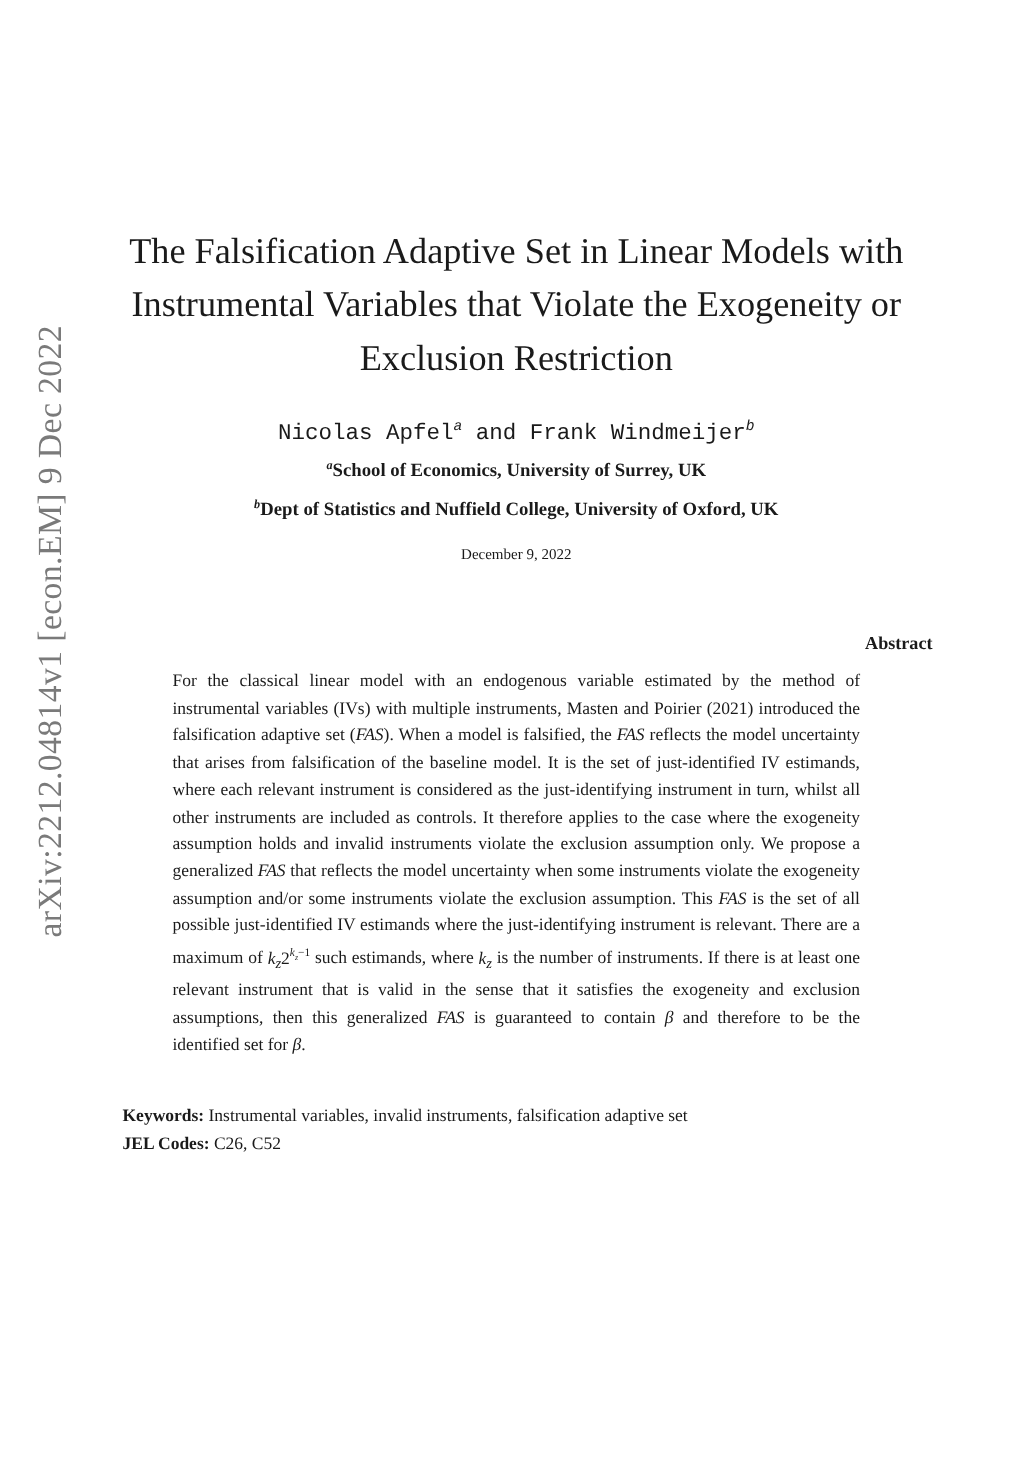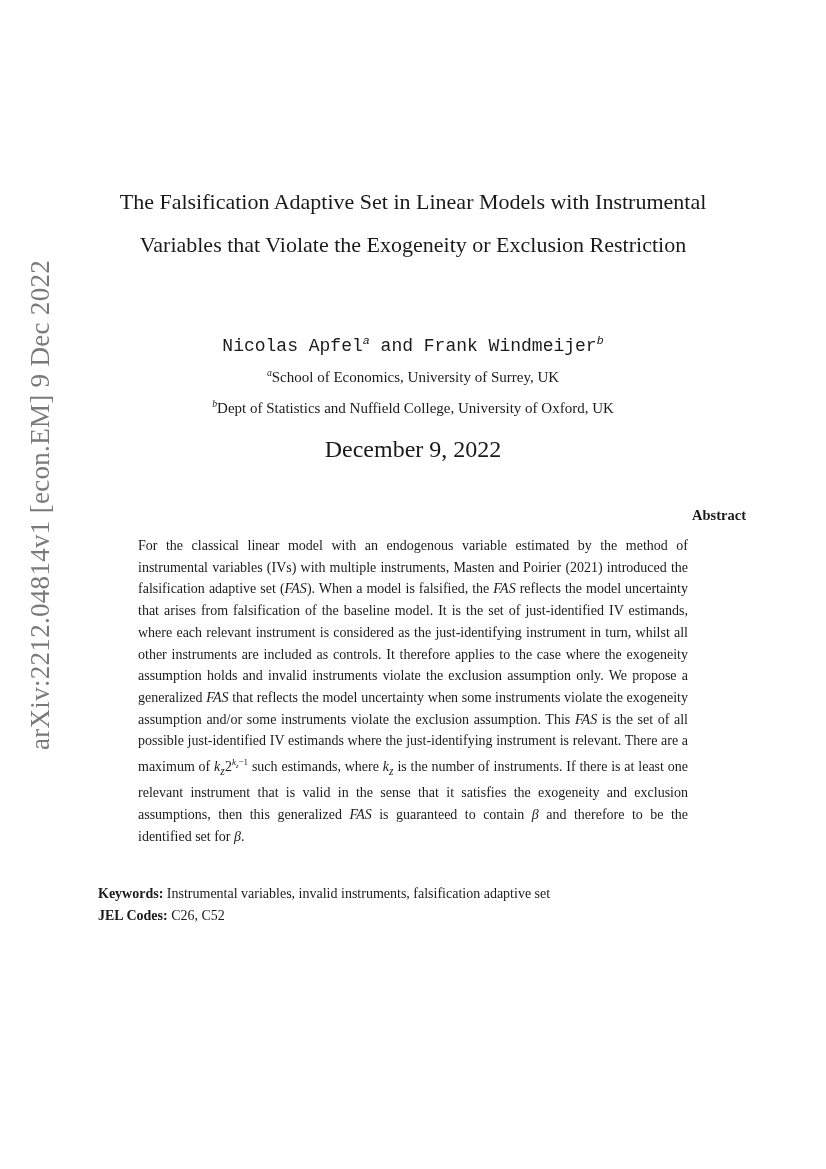--- a/index.html
+++ b/index.html
@@ -3,28 +3,28 @@
 <meta charset="utf-8">
 <style>
   html, body { margin: 0; padding: 0; background: #ffffff; }
   body { width: 826px; height: 1169px; position: relative; overflow: hidden;
          font-family: "Liberation Serif", "DejaVu Serif", serif; color: #1a1a1a; }
   .arxiv-stamp { position: absolute; left: 20px; top: 320px; width: 40px; height: 370px; }
   .arxiv-stamp span { position: absolute; left: 50%; top: 50%;
          transform: translate(-50%, -50%) rotate(-90deg); white-space: nowrap;
          font-size: 27px; color: #7a7a7a; letter-spacing: 0.3px; }
   .title { position: absolute; left: 80px; width: 666px; top: 180px; text-align: center;
-         font-size: 22px; line-height: 43px; font-weight: normal; margin: 0; }
+         font-size: 29px; line-height: 43px; font-weight: normal; margin: 0; }
   .authors { position: absolute; left: 80px; width: 666px; top: 334px; text-align: center;
          font-size: 18px; font-family: Liberation Mono, monospace; }
-  .affil { position: absolute; left: 80px; width: 666px; text-align: center; font-size: 15px; }
+  .affil { position: absolute; left: 80px; width: 666px; text-align: center; font-size: 15px; font-weight: bold; }
   .affil-a { top: 367px; }
   .affil-b { top: 398px; }
   sup { font-size: 0.65em; font-style: italic; }
-  .date { position: absolute; left: 80px; width: 666px; top: 436px; text-align: center; font-size: 24px; }
+  .date { position: absolute; left: 80px; width: 666px; top: 436px; text-align: center; font-size: 12px; }
   .abs-head { position: absolute; left: 80px; width: 666px; top: 507px; text-align: right;
          font-size: 14.5px; font-weight: bold; }
   .abs-body { position: absolute; left: 138px; width: 550px; top: 535px;
          font-size: 14px; line-height: 21.7px; text-align: justify; hyphens: manual; }
   .abs-body i { }
   .kw { position: absolute; left: 98px; width: 650px; font-size: 14px; }
   .kw-1 { top: 886px; }
   .kw-2 { top: 908px; }
   .kw b { font-weight: bold; }
 </style>

